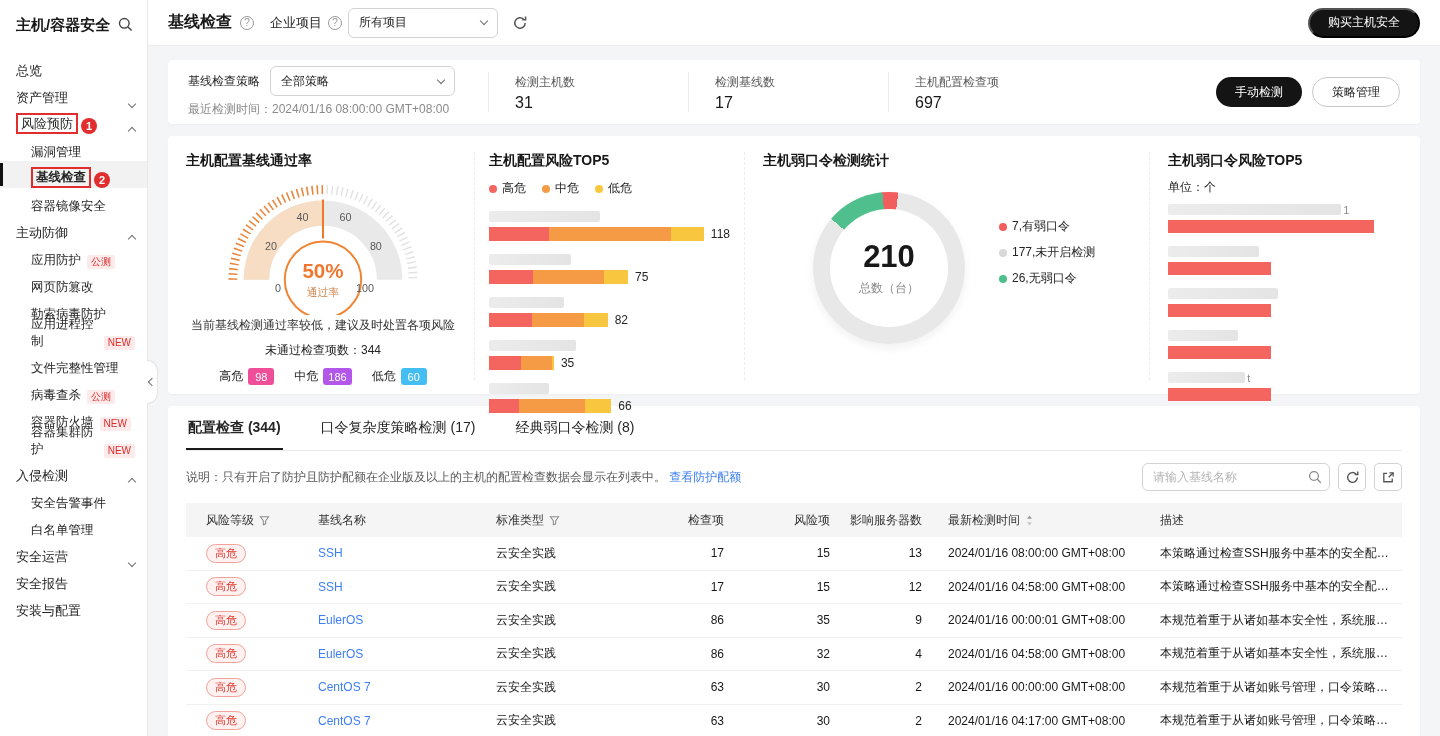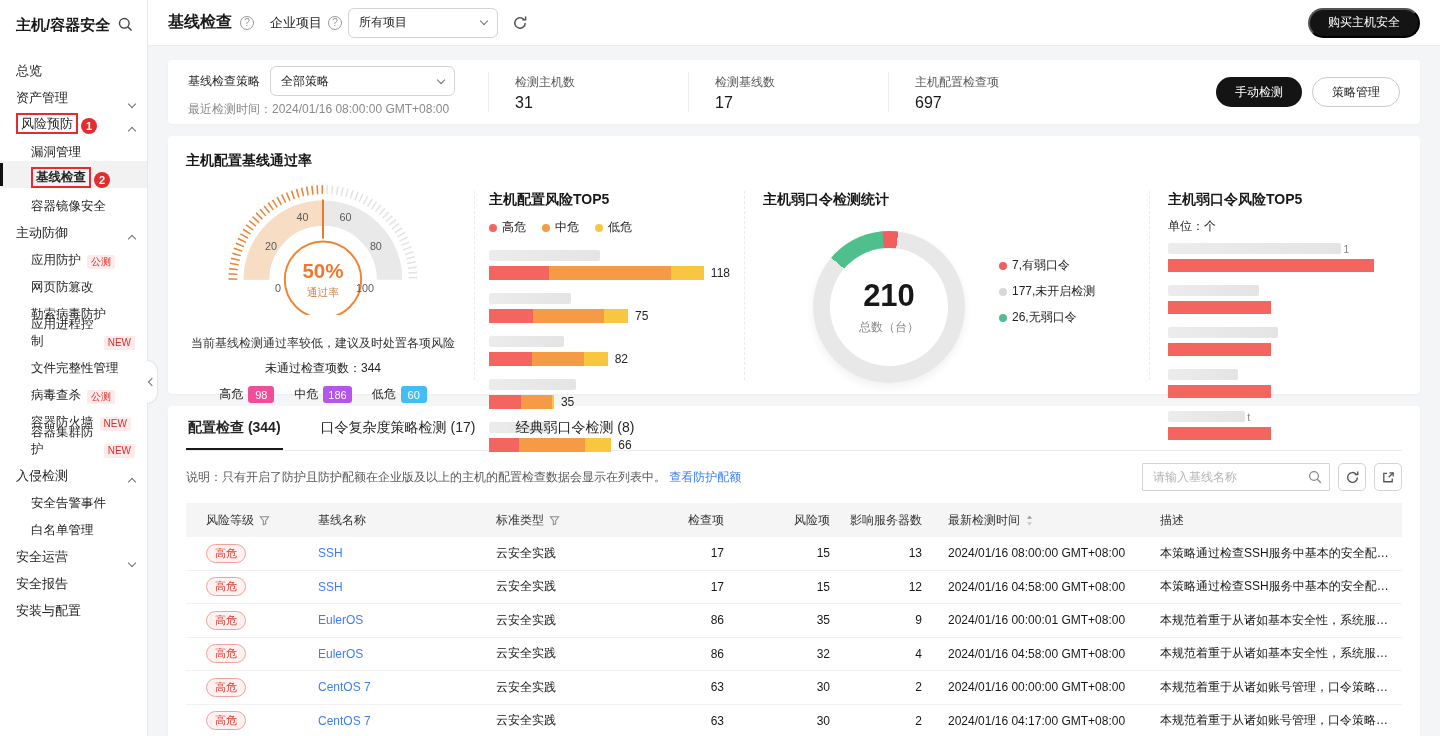--- a/index.html
+++ b/index.html
@@ -49,30 +49,30 @@
   .metric { border-left:1px solid #ececec; padding:2px 0 0 26px; width:200px; flex:none; }
   .metric .m-label { color:#595959; }
   .metric .m-value { font-size:16px; color:#181818; margin-top:3px; }
   .stats-btns { margin-left:auto; display:flex; gap:10px; }
   .pill-dark { background:#141414; color:#fff; border:none; height:30px; border-radius:15px; padding:0 19px; font-size:12px; cursor:pointer; }
   .pill-light { background:#fff; color:#252525; border:1px solid #c9c9c9; height:30px; border-radius:15px; padding:0 19px; font-size:12px; cursor:pointer; }
 
   
   .dash-card { margin-top:12px; display:flex; padding:16px 18px 14px; height:258px; }
   .panel { min-width:0; }
-  .panel + .panel { border-left:1px dashed #ececec;margin-top:39px; }
+  .panel + .panel { border-left:1px dashed #ececec; }
   .panel-title { font-size:14px; font-weight:bold; color:#181818; }
   .p1 { width:288px; padding-right:14px; }
   .p2 { width:270px; padding:0 14px; }
   .p3 { width:405px; padding:0 14px 0 18px; }
   .p4 { flex:1; padding-left:18px; }
 
   
   .gauge-wrap { display:flex; justify-content:center; margin-top:2px; }
-  .advice { text-align:center; color:#333; margin-top:20px; }
+  .advice { text-align:center; color:#333; margin-top:2px; }
   .failed-line { text-align:center; color:#252525; margin-top:8px; }
   .gauge-badges { display:flex; justify-content:center; gap:20px; margin-top:9px; align-items:center; }
   .gb { display:flex; align-items:center; gap:5px; color:#252525; }
   .gb .gb-val { min-width:26px; height:17px; border-radius:3px; color:#fff; display:inline-flex; align-items:center; justify-content:center; padding:0 5px; font-size:11px; }
 
   
   .legend-row { display:flex; gap:16px; margin-top:10px; }
   .legend-item { display:flex; align-items:center; gap:5px; color:#252525; }
   .dot { width:8px; height:8px; border-radius:50%; flex:none; }
 
@@ -100,21 +100,21 @@
   
   .table-card { margin-top:12px; padding:0 18px 10px; }
   .tabs { display:flex; gap:36px; border-bottom:1px solid #ebebeb; }
   .tab { padding:13px 2px 11px; font-size:14px; color:#252525; cursor:pointer; border-bottom:2px solid transparent; }
   .tab.active { font-weight:bold; border-bottom:2px solid #1a1a1a; }
   .note-bar { display:flex; align-items:center; justify-content:space-between; margin-top:12px; }
   .note-text { color:#595959; }
   .link { color:#3d7ff3; text-decoration:none; cursor:pointer; }
   .tools { display:flex; align-items:center; gap:8px; }
   .search-box { position:relative; }
-  .search-box input { width:188px; height:28px; border:1px solid #d3d3d3; border-radius:1px; padding:0 28px 0 10px; font-size:12px; font-family:inherit; color:#252525; outline:none; }
+  .search-box input { width:188px; height:28px; border:1px solid #d3d3d3; border-radius:6px; padding:0 28px 0 10px; font-size:12px; font-family:inherit; color:#252525; outline:none; }
   .search-box input::placeholder { color:#b5b5b5; }
   .search-box svg { position:absolute; right:8px; top:7px; }
   .icon-btn { width:28px; height:28px; border:1px solid #d3d3d3; border-radius:5px; background:#fff; display:flex; align-items:center; justify-content:center; cursor:pointer; }
 
   .tbl { margin-top:12px; }
   .t-head, .t-row { display:flex; align-items:center; }
   .t-head { background:#f5f5f5; height:34px; color:#333; }
   .t-row { height:33.5px; border-bottom:1px solid #f1f1f1; background:#fff; }
   .c { padding:0 10px; white-space:nowrap; overflow:hidden; text-overflow:ellipsis; }
   .c-risk { width:108px; padding-left:20px; }

